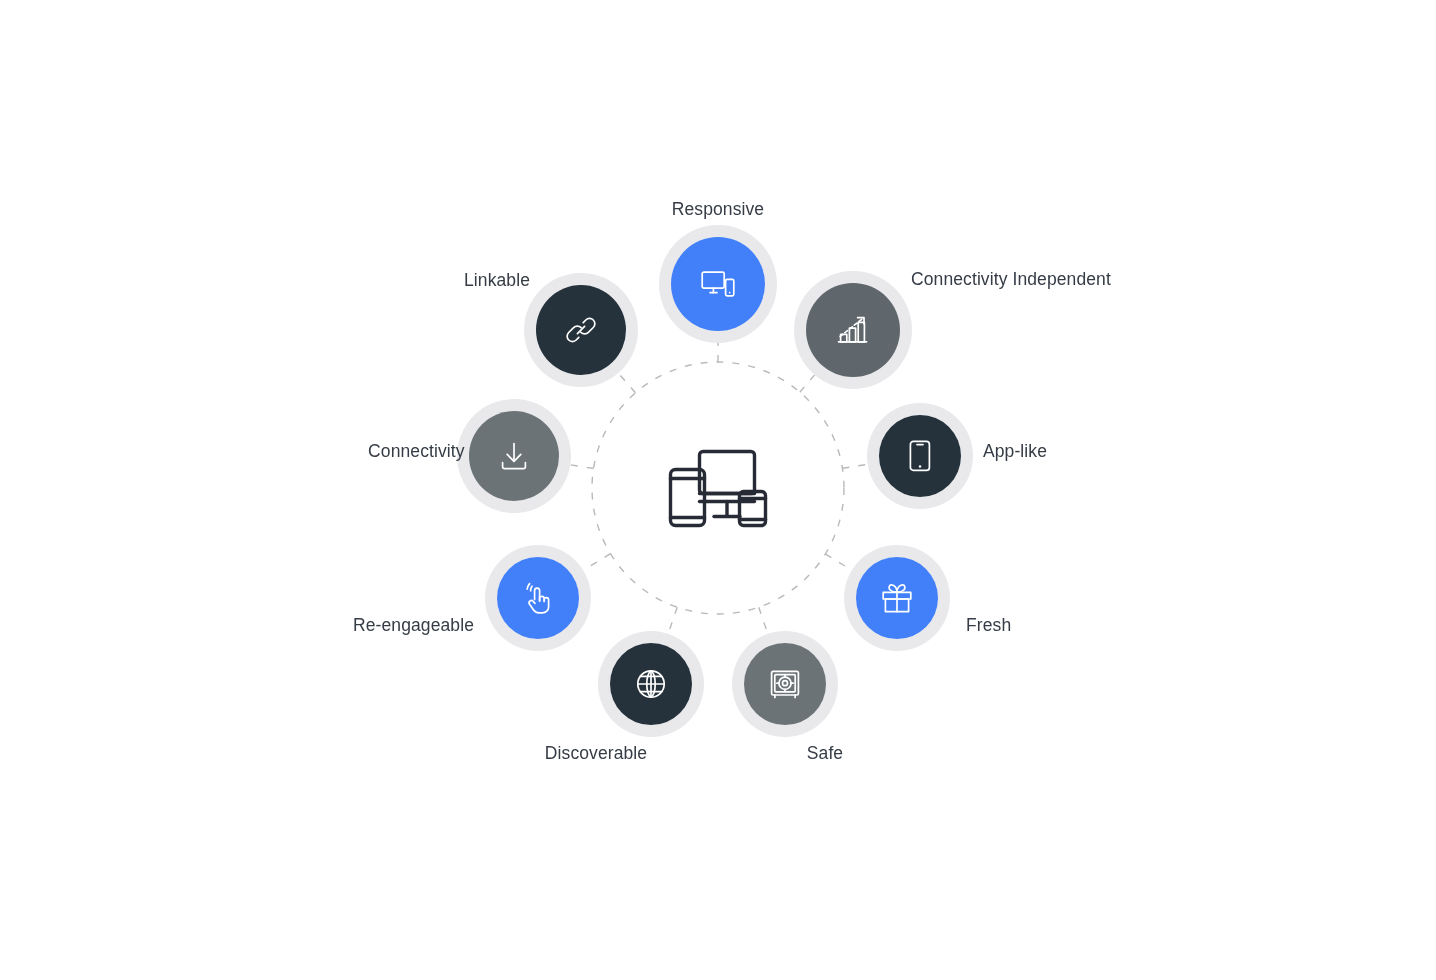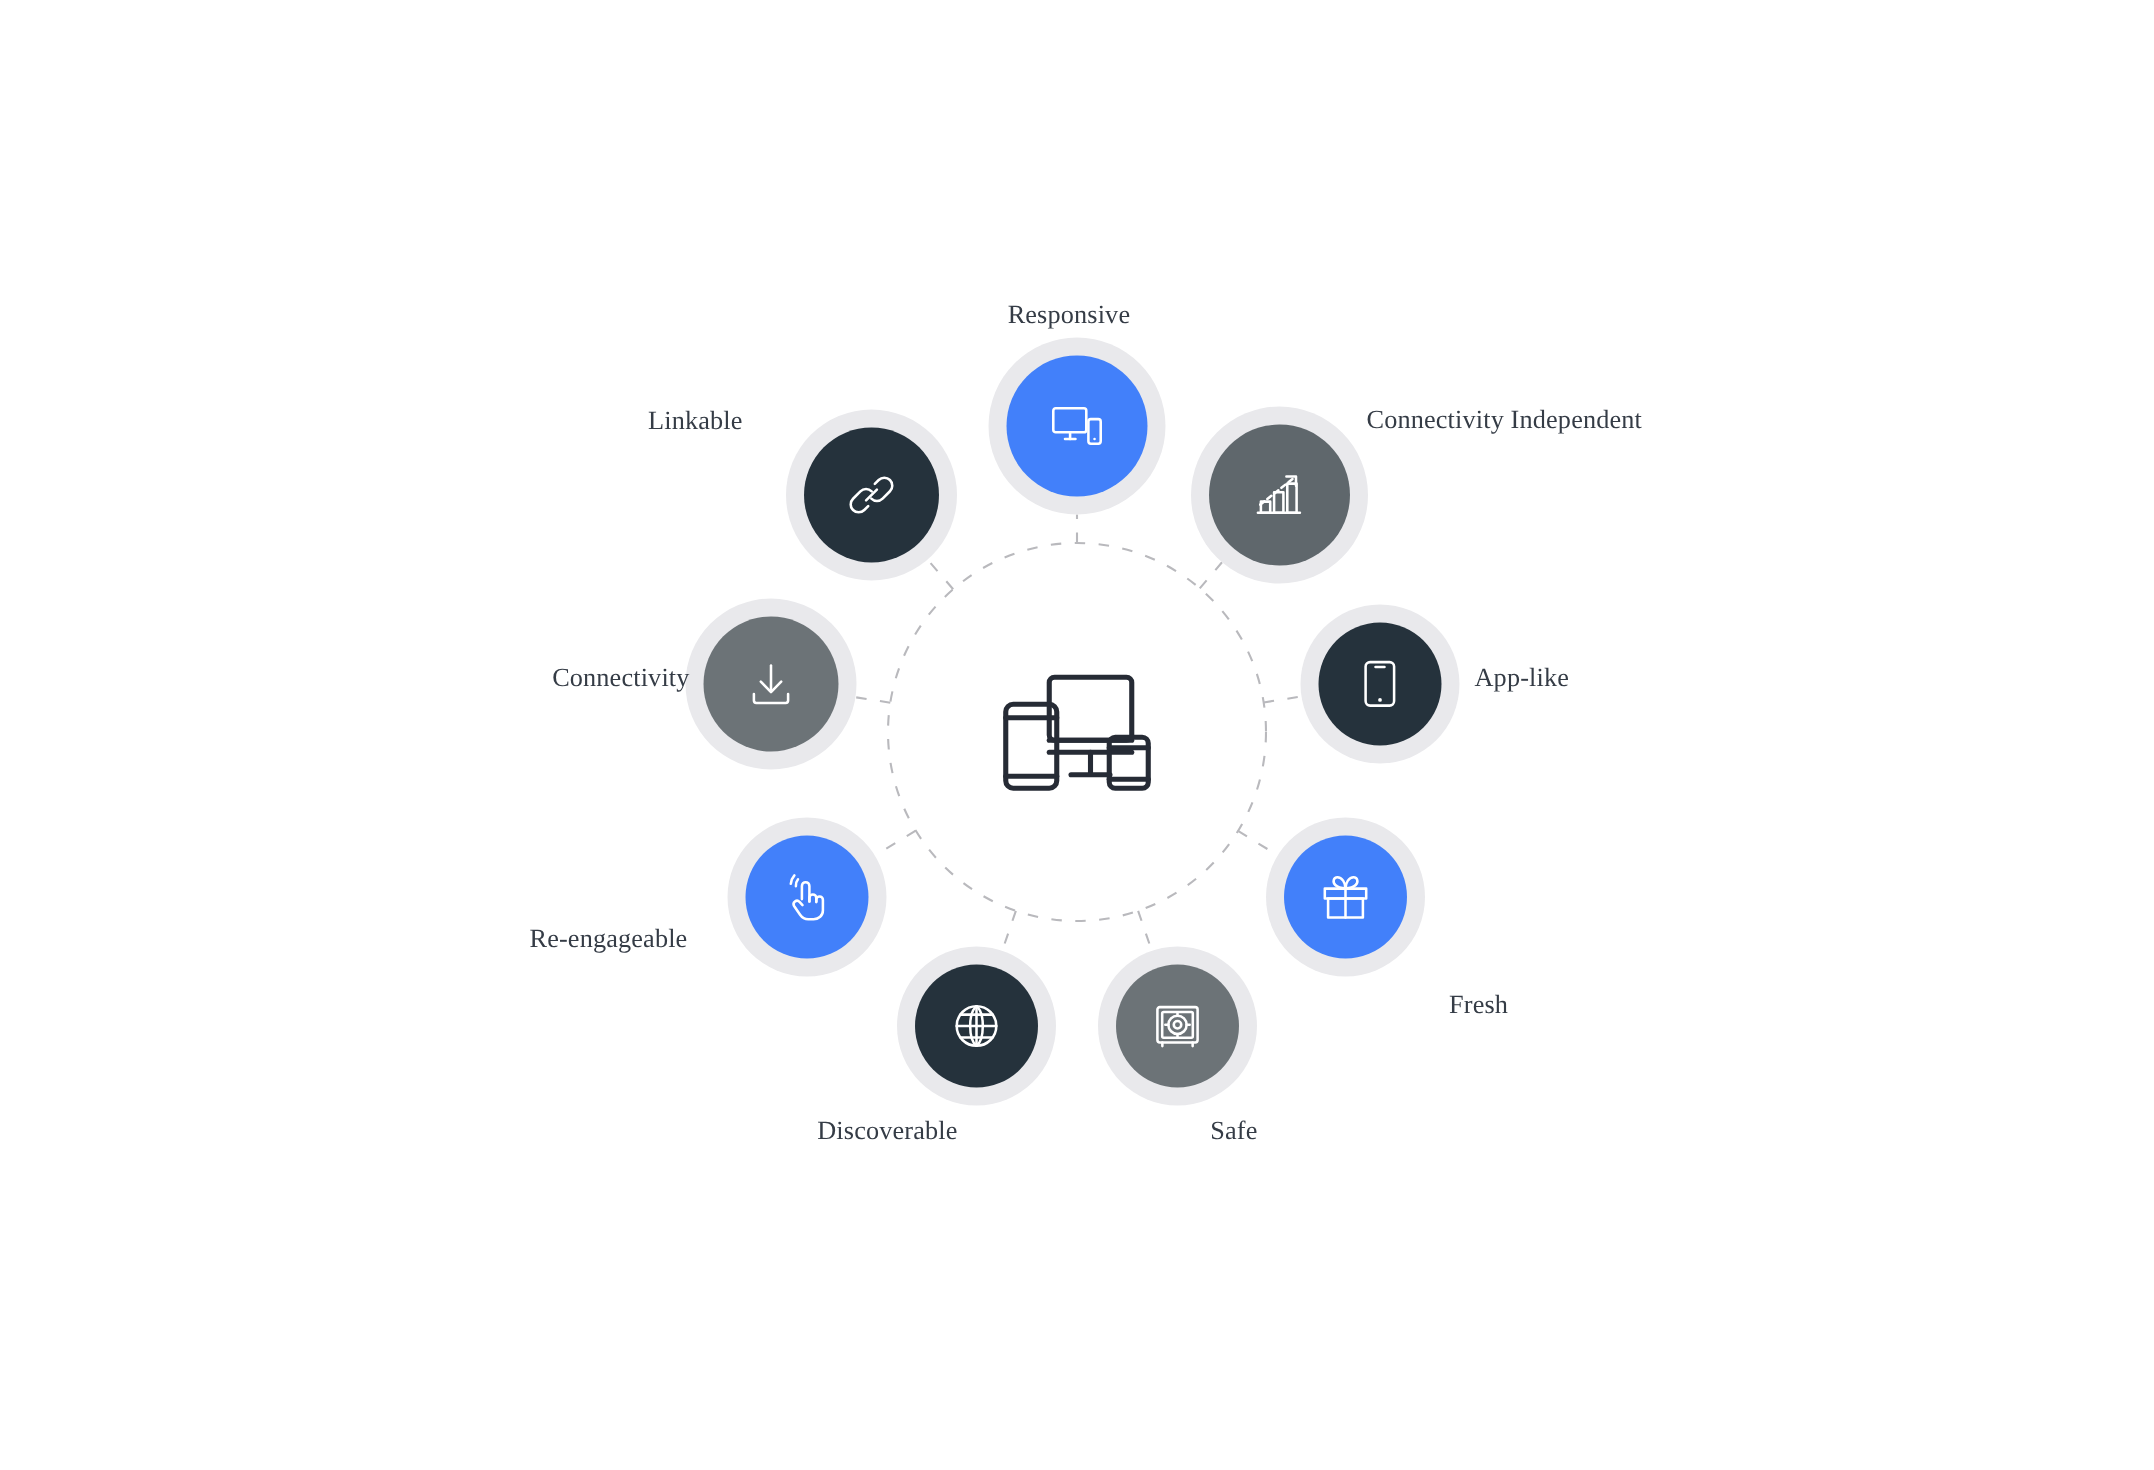--- a/index.html
+++ b/index.html
@@ -9,21 +9,20 @@
     padding: 0;
     background: #ffffff;
     font-family: "Liberation Sans", sans-serif;
   }
   #stage {
     position: relative;
     width: 1436px;
     height: 980px;
     background: #ffffff;
     overflow: hidden;
-    font-family: Liberation Serif, serif;
   }
   #diagram-svg {
     position: absolute;
     left: 0;
     top: 0;
     width: 1436px;
     height: 980px;
   }
   .node {
     position: absolute;
@@ -242,21 +241,21 @@
       <path d="M13.8 23.4 l-2.6 2.6 a5.3 5.3 0 0 1 -7.5 -7.5 l4.9 -4.9 a5.3 5.3 0 0 1 7.5 0"></path>
     </svg>
           </span>
         </div>
       </div>
     </div>
   <div id="labels-layer">
       <div class="node-label" style="left: 671.773px; top: 201px;">Responsive</div>
       <div class="node-label" style="left: 911px; top: 271px;">Connectivity Independent</div>
       <div class="node-label" style="left: 983px; top: 443px;">App-like</div>
-      <div class="node-label" style="left: 966px; top: 617px; margin-top: 44px;">Fresh</div>
+      <div class="node-label" style="left: 966px; top: 617px;">Fresh</div>
       <div class="node-label" style="left: 806.797px; top: 745px; text-align: center;">Safe</div>
       <div class="node-label" style="left: 544.82px; top: 745px; text-align: center;">Discoverable</div>
       <div class="node-label" style="left: 353px; top: 617px;">Re-engageable</div>
       <div class="node-label" style="left: 368.094px; top: 443px;">Connectivity</div>
-      <div class="node-label" style="left: 432px; top: 272px;">Linkable</div>
+      <div class="node-label" style="left: 464px; top: 272px;">Linkable</div>
     </div>
 
 </div>
 
 </body></html>

